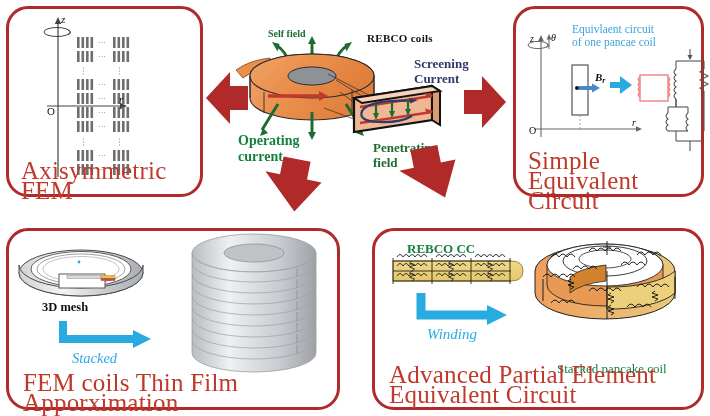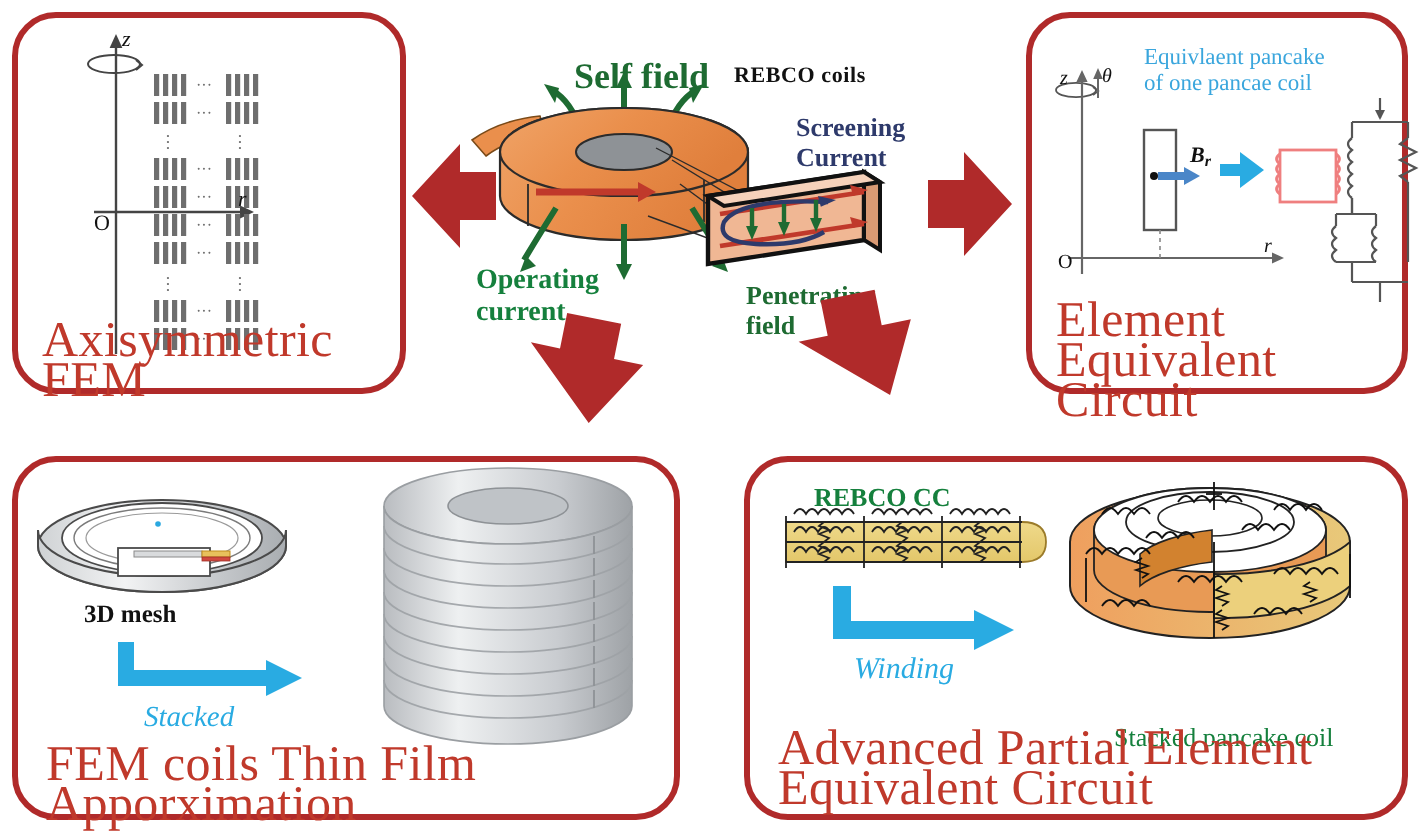--- a/index.html
+++ b/index.html
@@ -217,23 +217,23 @@
         <line x1="172" y1="98" x2="172" y2="104"></line>
         <path d="M152 104 q-4 3 0 6 q-4 3 0 6 q-4 3 0 6"></path>
         <path d="M172 104 q-4 3 0 6 q-4 3 0 6 q-4 3 0 6"></path>
         <line x1="152" y1="122" x2="172" y2="122"></line>
         <line x1="160" y1="90" x2="160" y2="98"></line>
         <line x1="160" y1="122" x2="160" y2="132"></line>
         <line x1="160" y1="132" x2="188" y2="132"></line>
         <line x1="174" y1="132" x2="174" y2="142"></line>
       </g>
     </svg>
-    <div class="lbl lbl-cyan" style="left:56px; top:14px; font-size:11.5px; line-height:13px; color:#3aa6dd;">Equivlaent pancake
+    <div class="lbl lbl-cyan" style="left:56px; top:14px; font-size:11.5px; line-height:13px; color:#3aa6dd;">Equivlaent circuit
 of one pancae coil</div>
-    <div class="panel-title" style="left:12px; top:142px;">Element Equivalent
+    <div class="panel-title" style="left:12px; top:142px;">Simple Equivalent
 Circuit</div>
   </div>
 
   <div class="panel" id="panel-bl">
     <svg width="328" height="140" viewBox="0 0 328 140">
       <defs>
         <linearGradient id="ringGrad" x1="0" y1="0" x2="1" y2="0">
           <stop offset="0" stop-color="#cfd2d4"></stop>
           <stop offset="0.35" stop-color="#f2f3f4"></stop>
           <stop offset="0.75" stop-color="#c3c6c9"></stop>
@@ -457,23 +457,23 @@
           <path d="M148 104 v12"></path>
             <path d="M164 102 v12"></path>
             <path d="M180 100 v12"></path>
         </g>
         <path d="M148 120 l-3 -7 h6 z" fill="#1e6b32"></path>
         <path d="M164 118 l-3 -7 h6 z" fill="#1e6b32"></path>
         <path d="M180 116 l-3 -7 h6 z" fill="#1e6b32"></path>
       </g>
     </svg>
 
-    <div class="lbl lbl-green" style="left:40px; top:28px; font-size:18px;margin-left:19px;">Self field</div>
+    <div class="lbl lbl-green" style="left:40px; top:28px; font-size:10px;">Self field</div>
     <div class="lbl lbl-black" style="left:139px; top:32px; font-size:11px; letter-spacing:0.3px;">REBCO coils</div>
-    <div class="lbl lbl-navy" style="left:170px; top:56px; font-size:13px; line-height:15px;font-family:Liberation Serif, serif;">Screening
+    <div class="lbl lbl-navy" style="left:186px; top:56px; font-size:13px; line-height:15px;font-family:Liberation Serif, serif;">Screening
 Current</div>
     <div class="lbl lbl-red" style="left:10px; top:133px; font-size:14px; line-height:16px;">Operating
 current</div>
     <div class="lbl lbl-green" style="left:145px; top:140px; font-size:13px; line-height:15px;">Penetrating
 field</div>
   </div>
 
   <svg class="abs" style="left:0;top:0;width:710px;height:416px;pointer-events:none;">
 
     <g>

